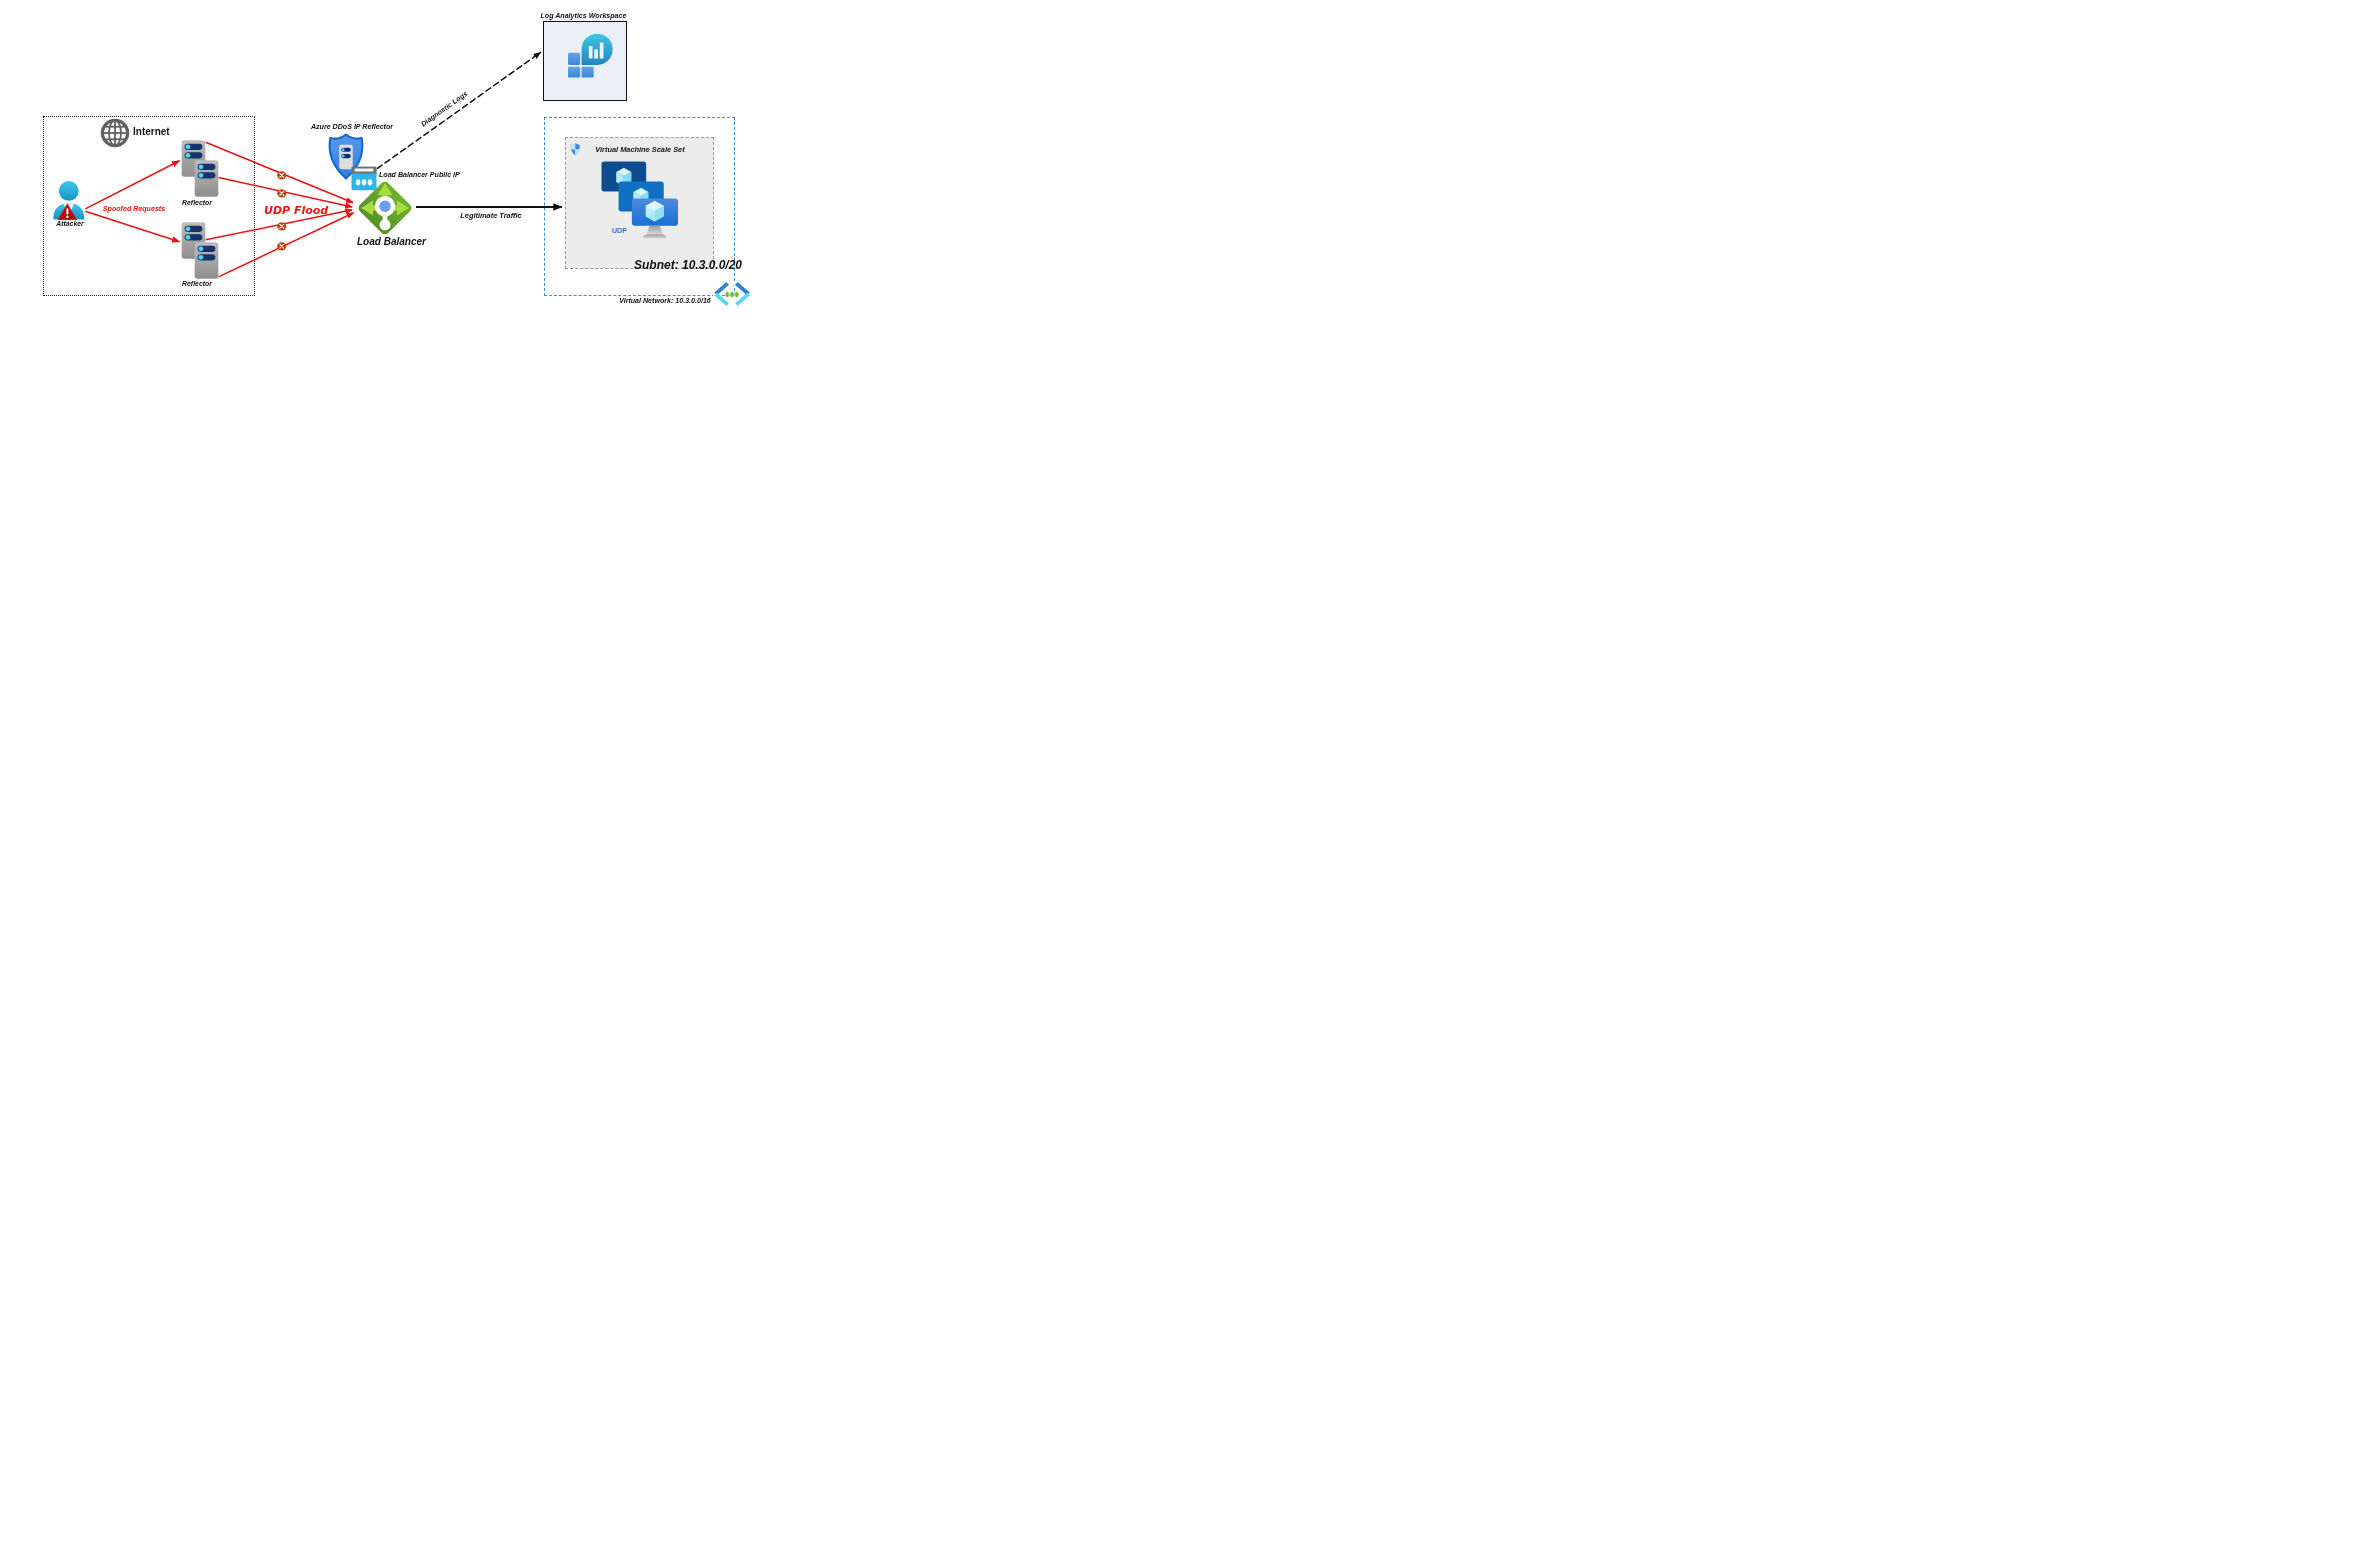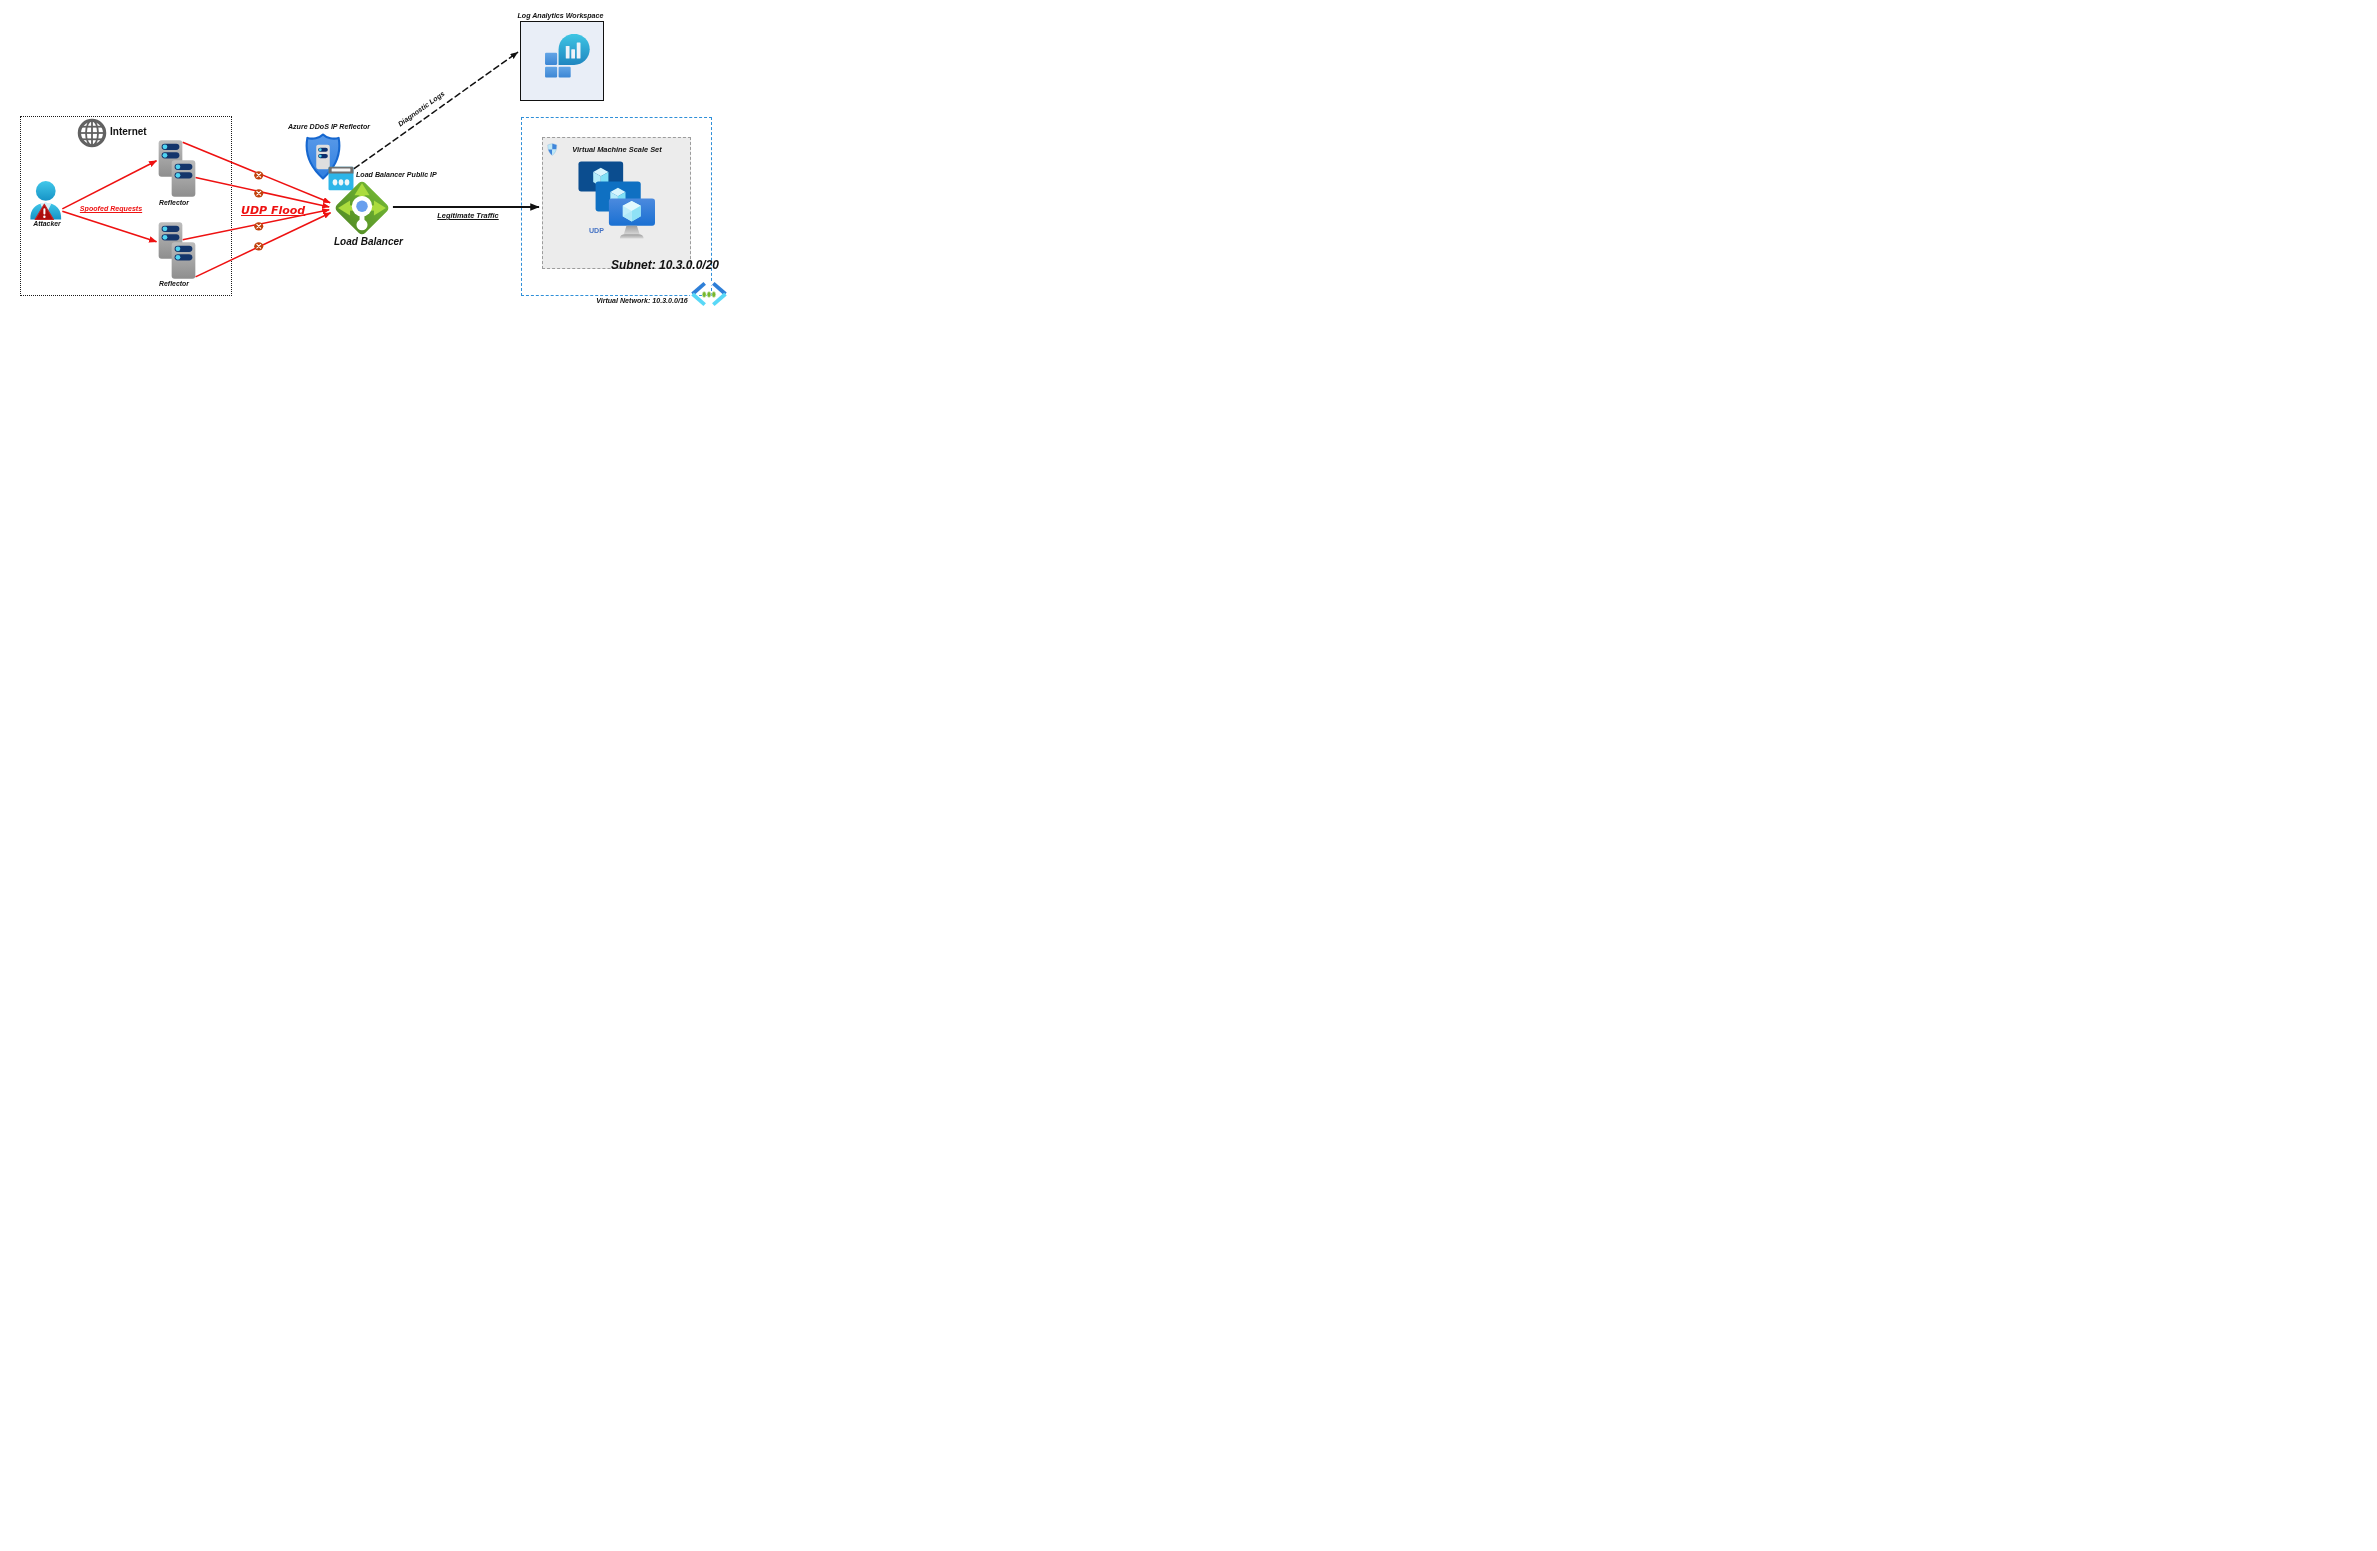--- a/index.html
+++ b/index.html
@@ -1,24 +1,24 @@
 <!DOCTYPE html>
 <html style="font-size:7.6px"><head>
 <meta charset="utf-8">
 <style>
   html,body{margin:0;padding:0;background:#ffffff;font-family:"Liberation Sans",sans-serif;}
-  #stage{position:relative;width:744px;height:345px;background:#ffffff;overflow:hidden;}
+  #stage{position:relative;width:744px;height:345px;background:#ffffff;overflow:hidden;margin-left:23px;}
   .abs{position:absolute;}
   .lbl{position:absolute;font-weight:bold;font-style:italic;color:#111;white-space:nowrap;}
   .ctr{text-align:center;}
   .zone-internet{border:1.2px dotted #1b1b1b;background:transparent;}
   .zone-vnet{border:1px dashed #2f8fd8;background:transparent;}
   .zone-vmss{border:1px dashed #9c9c9c;background:#ececec;}
   .box-law{background:#e9eef7;border:0.7px solid #111;}
-  .u{text-decoration:underline;}
+  .u{}
   .red{color:#ee1111;}
   .udpflood{font-family:"DejaVu Sans",sans-serif;}
   svg{display:block;}
   #connectors{position:absolute;left:0;top:0;width:744px;height:345px;pointer-events:none;}
 </style>
 </head>
 <body>
 
 <div id="stage">
 

